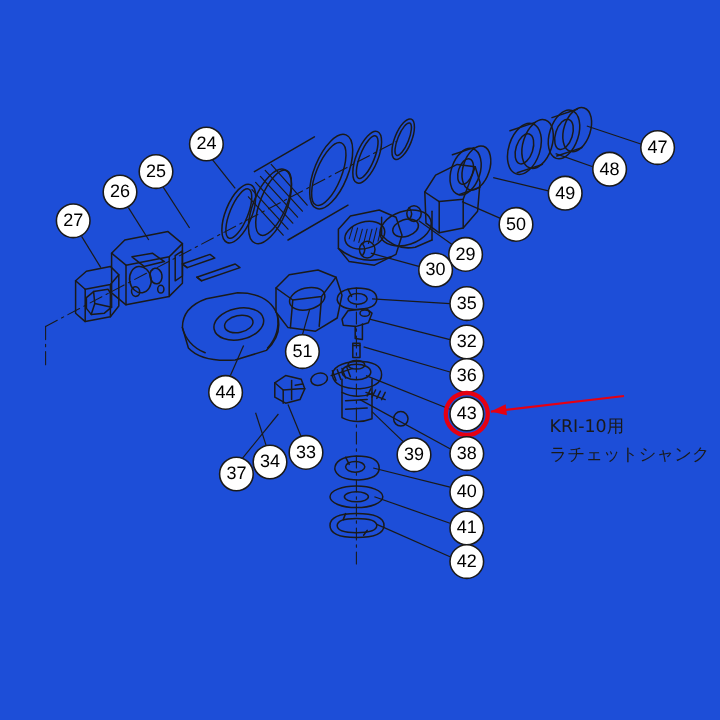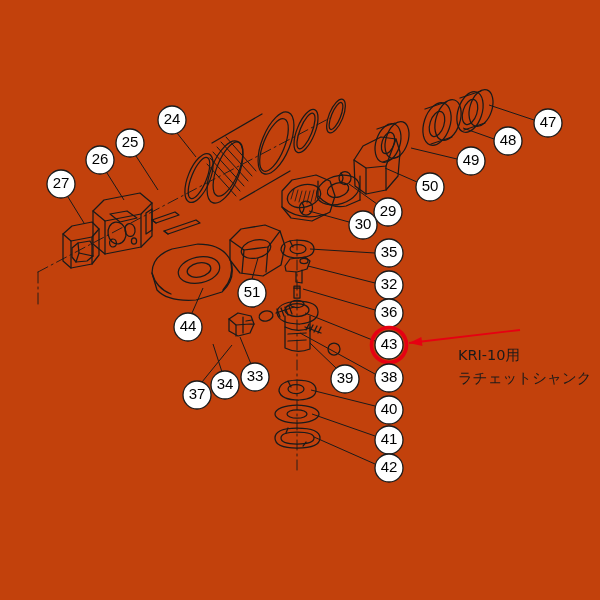--- a/index.html
+++ b/index.html
@@ -7,21 +7,21 @@
     padding: 0;
     background: #ffffff;
   }
   body {
     font-family: "Liberation Sans", "DejaVu Sans", sans-serif;
   }
   #sheet {
     position: relative;
     width: 600px;
     height: 600px;
-    background: #c2410c;
+    background: #1d4ed8;
     overflow: hidden;
   }
   #drawing {
     position: absolute;
     left: 0;
     top: 0;
     width: 600px;
     height: 600px;
   }
   .callout-num {

